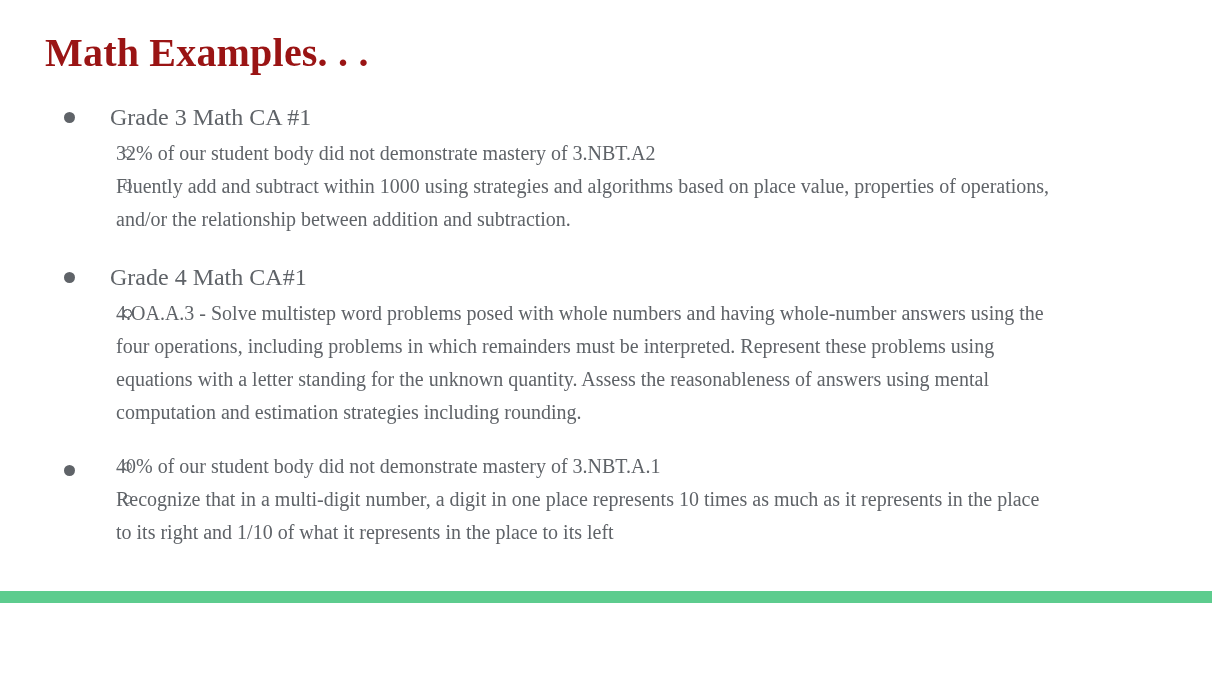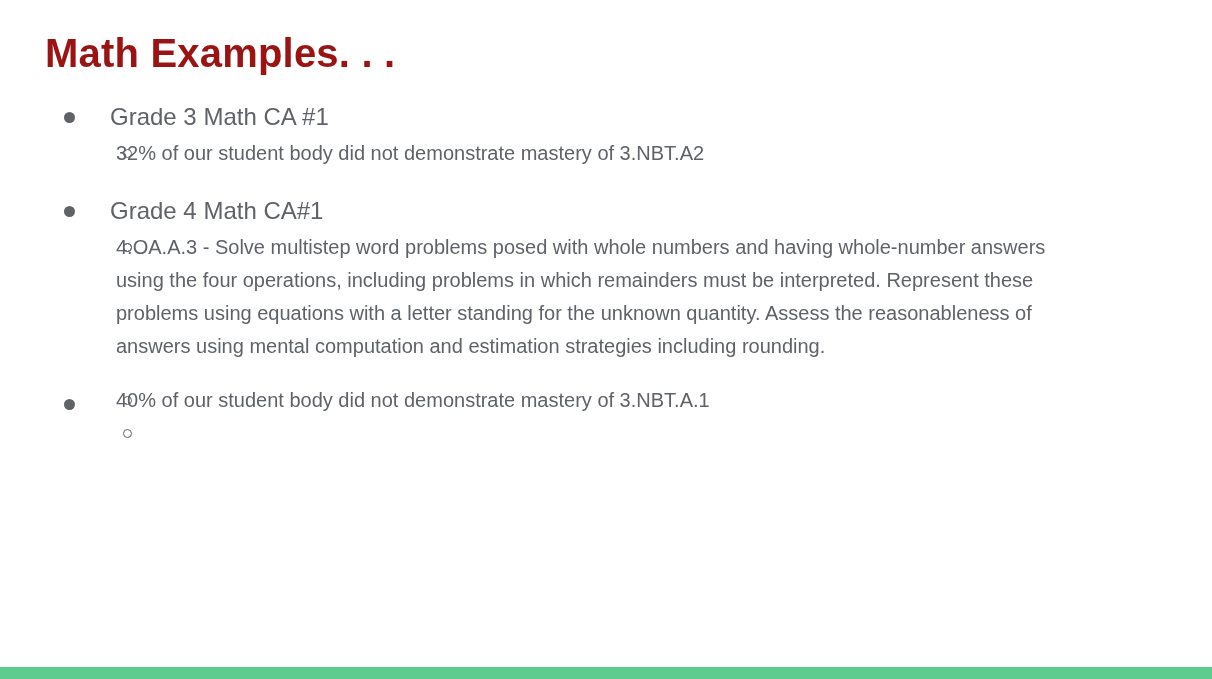--- a/index.html
+++ b/index.html
@@ -7,23 +7,24 @@
     --text-color:#5F6368;
     --accent:#5DCC8E;
     --bg:#FFFFFF;
   }
   *{margin:0;padding:0;box-sizing:content-box;}
   html,body{background:#fff;}
   body{font-family:"Liberation Sans","DejaVu Sans",sans-serif;}
   .slide{
     position:relative;
     width:1212px;
-    height:679px;
+    height:603px;
     background:var(--bg);
     overflow:hidden;
+    font-family:Liberation Serif, serif;
   }
   .title{
     margin:30px 0 0 45px;
     font-size:40px;
     font-weight:700;
     line-height:1.15;
     color:var(--title-color);
     letter-spacing:0.2px;
   }
   ul.groups{
@@ -85,20 +86,24 @@
     <div class="g-head">
       <span class="bullet-l1"></span>
       <span class="g-title">Grade 3 Math CA #1</span>
     </div>
     <ul class="subs">
   <li class="sub">
     <span class="bullet-l2"></span>
     <span class="sub-text">32% of our student body did not demonstrate mastery of 3.NBT.A2</span>
   </li>
 
+  <li class="sub">
+    <span class="bullet-l2"></span>
+    <span class="sub-text">Fluently add and subtract within 1000 using strategies and algorithms based on place value, properties of operations, and/or the relationship between addition and subtraction.</span>
+  </li>
 </ul>
   </li>
 
   <li class="group">
     <div class="g-head">
       <span class="bullet-l1"></span>
       <span class="g-title">Grade 4 Math CA#1</span>
     </div>
     <ul class="subs">
 
@@ -118,18 +123,19 @@
       <span class="bullet-l1"></span>
     </div>
     <ul class="subs">
   <li class="sub">
     <span class="bullet-l2"></span>
     <span class="sub-text">40% of our student body did not demonstrate mastery of 3.NBT.A.1</span>
   </li>
 
   <li class="sub">
     <span class="bullet-l2"></span>
+    <span class="sub-text">Recognize that in a multi‑digit number, a digit in one place represents 10 times as much as it represents in the place to its right and 1/10 of what it represents in the place to its left</span>
   </li>
 </ul>
   </li>
 </ul>
   <div class="accent-bar"></div>
 </div>
 
 </body></html>

